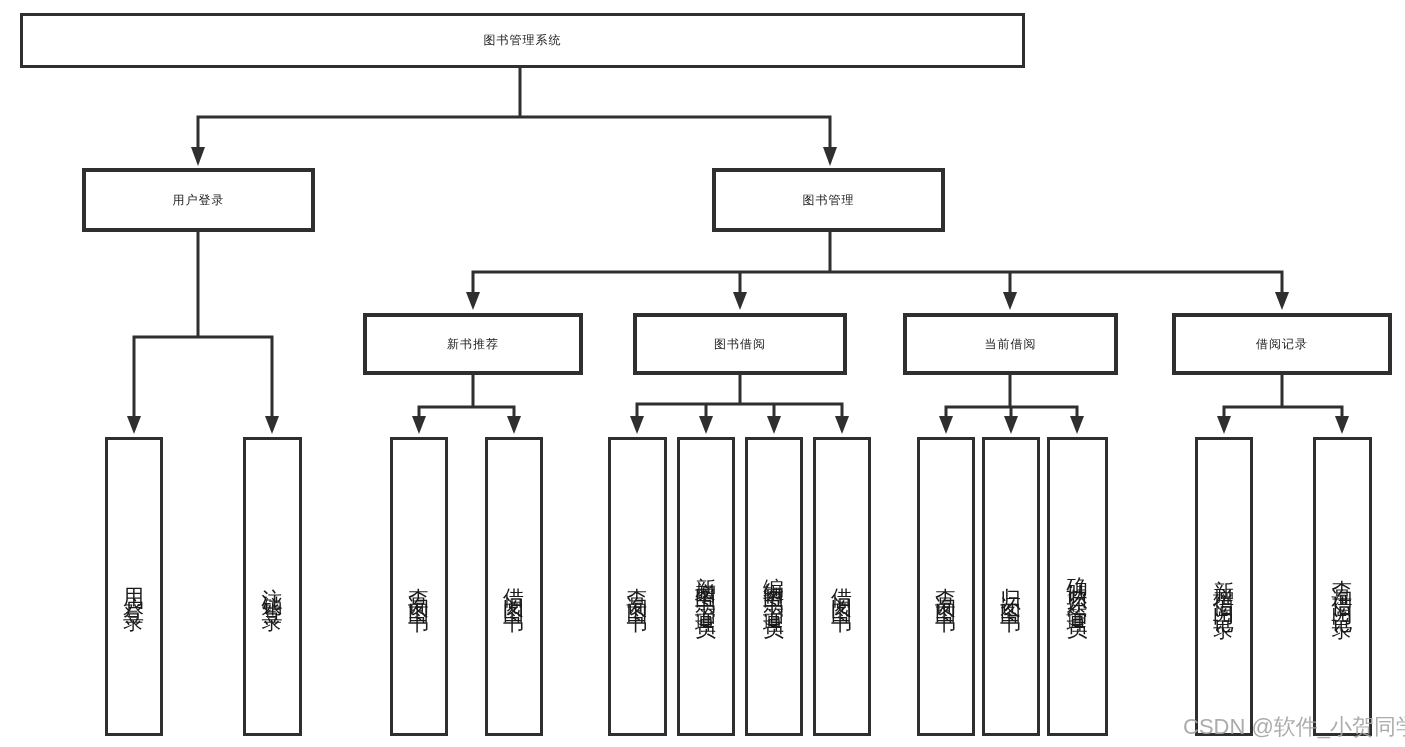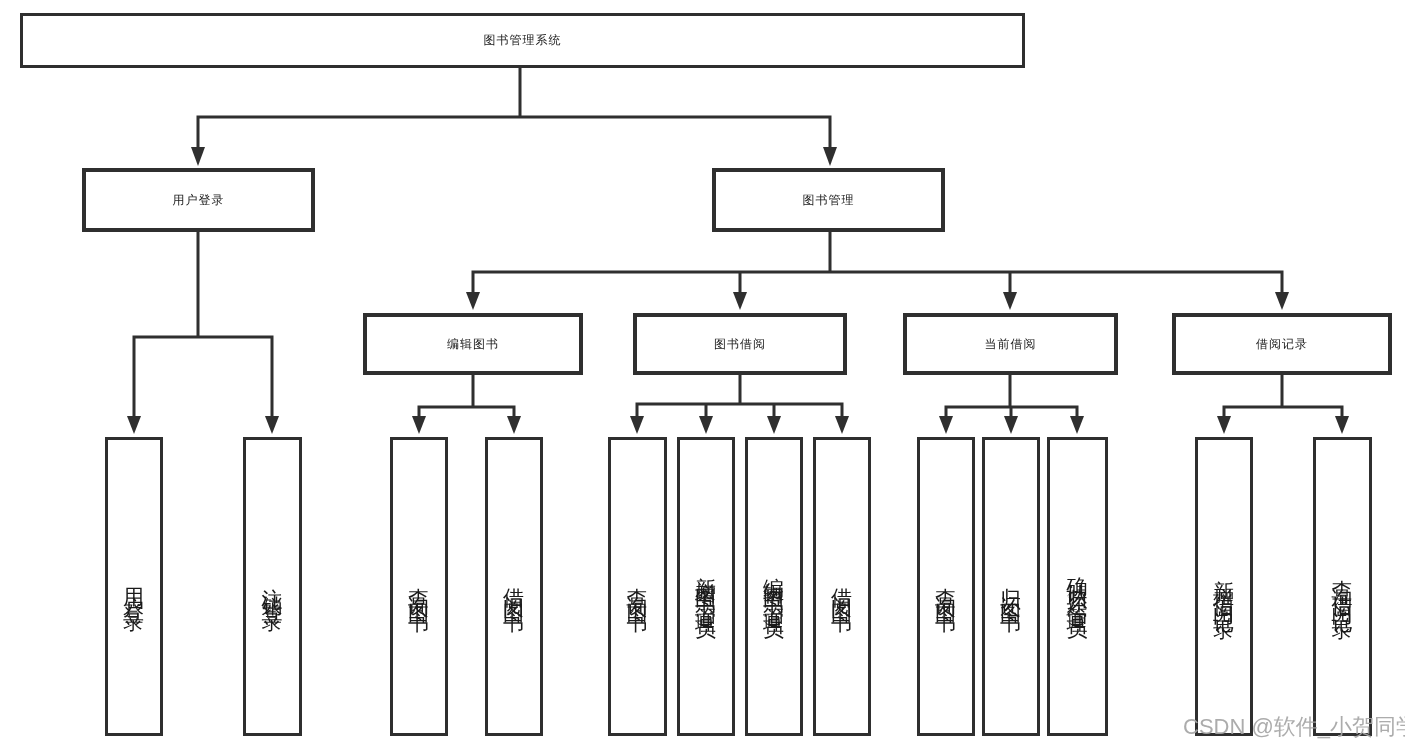--- a/index.html
+++ b/index.html
@@ -88,21 +88,21 @@
       <polygon points="1217,416 1231,416 1224,434"></polygon>
       <polygon points="1335,416 1349,416 1342,434"></polygon>
     </g>
   </svg>
 
   <div class="node h-node top-node" style="left:20px; top:13px; width:1005px; height:55px;">图书管理系统</div>
 
   <div class="node h-node" style="left:82px; top:168px; width:233px; height:64px;">用户登录</div>
   <div class="node h-node" style="left:712px; top:168px; width:233px; height:64px;">图书管理</div>
 
-  <div class="node h-node" style="left:363px; top:313px; width:220px; height:62px;">编辑图书</div>
+  <div class="node h-node" style="left:363px; top:313px; width:220px; height:62px;">新书推荐</div>
   <div class="node h-node" style="left:903px; top:313px; width:215px; height:62px;">当前借阅</div>
   <div class="node h-node" style="left:633px; top:313px; width:214px; height:62px;">图书借阅</div>
   <div class="node h-node" style="left:1172px; top:313px; width:220px; height:62px;">借阅记录</div>
 
   <div class="node v-node" style="left:105px; top:437px; width:58px; height:299px;">用户登录</div>
   <div class="node v-node" style="left:243px; top:437px; width:59px; height:299px;">注销登录</div>
 
   <div class="node v-node" style="left:390px; top:437px; width:58px; height:299px;">查询图书</div>
   <div class="node v-node" style="left:485px; top:437px; width:58px; height:299px;">借阅图书</div>
 

